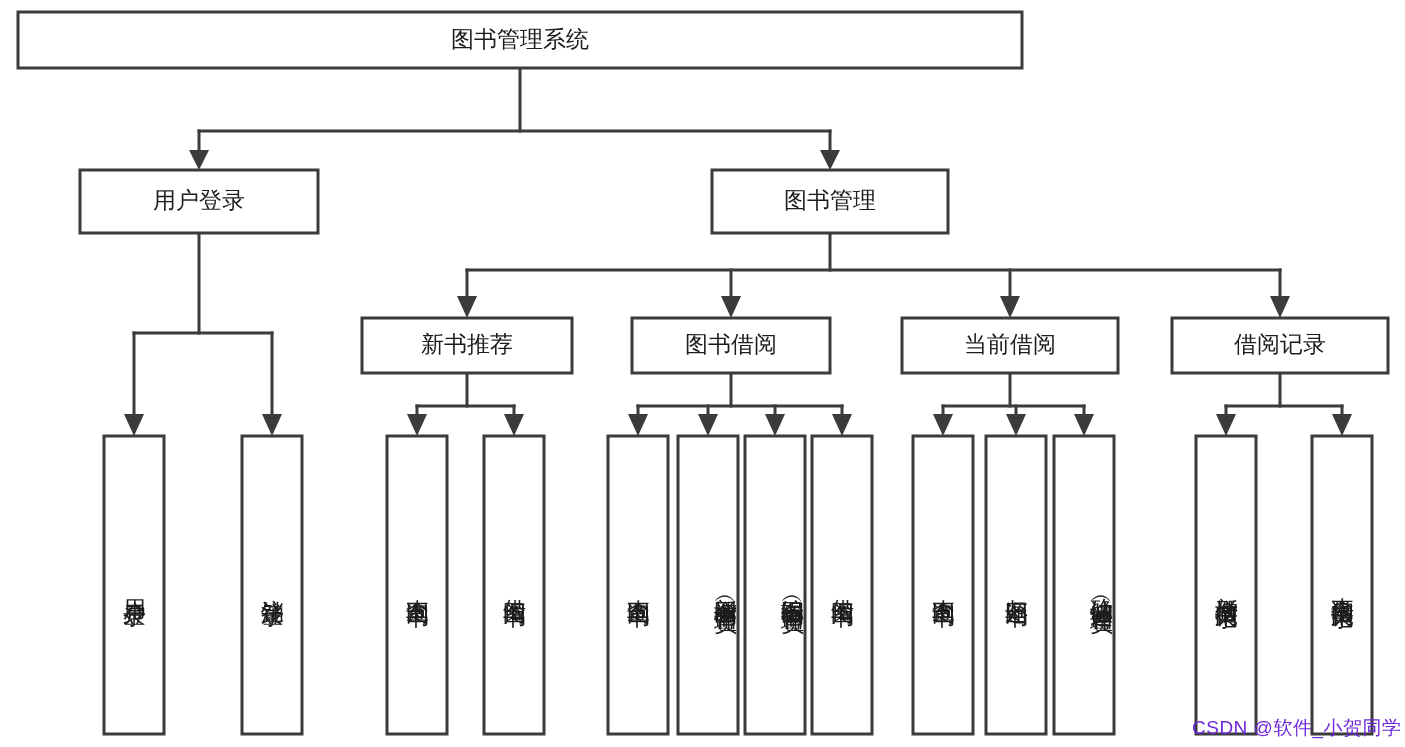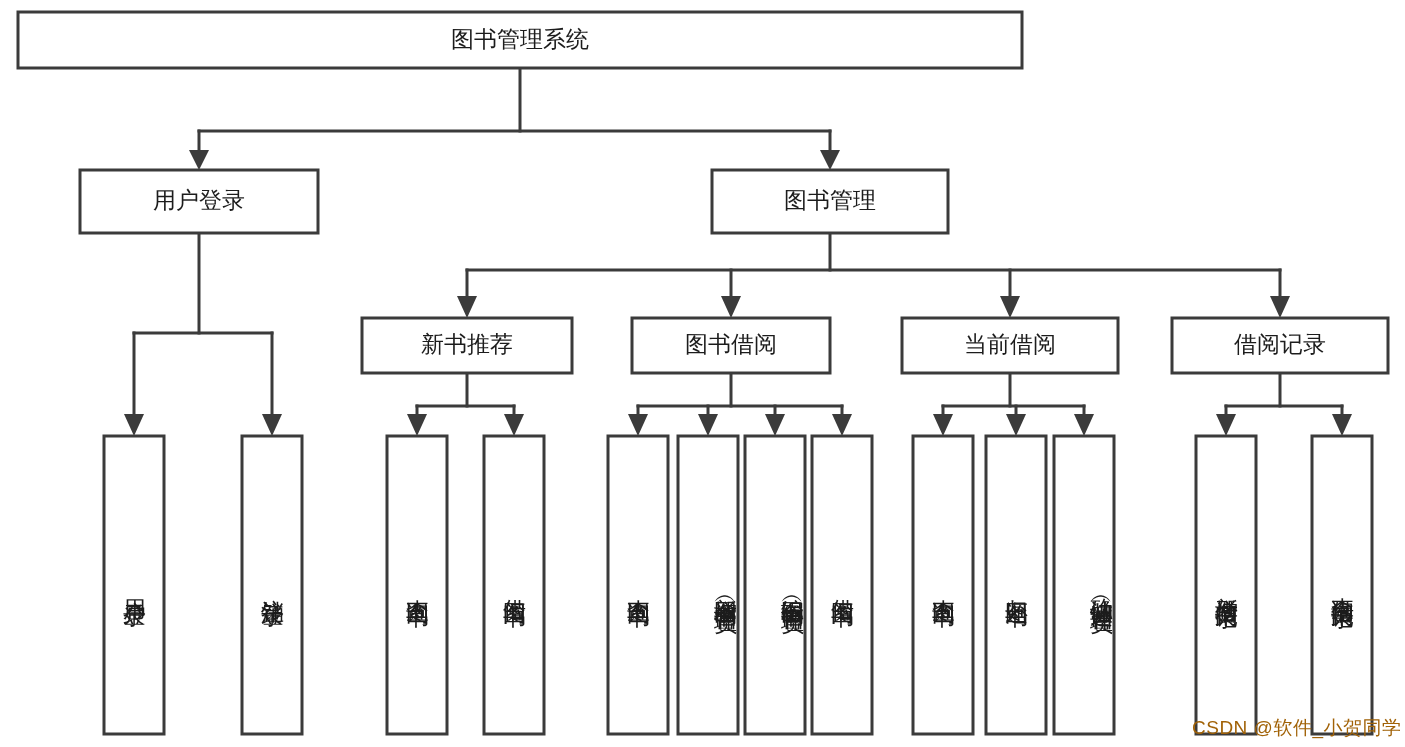--- a/index.html
+++ b/index.html
@@ -58,21 +58,21 @@
     letter-spacing: 2px;
     color: #1c1c1c;
     white-space: nowrap;
     pointer-events: none;
     text-align: center;
   }
   .watermark {
     position: absolute;
     font-family: "Liberation Sans", "DejaVu Sans", sans-serif;
     font-size: 19px;
-    color: #a16207;
+    color: #6d28d9;
     white-space: nowrap;
     letter-spacing: 0.5px;
   }
 </style>
 </head>
 <body>
 
 <div id="diagram-root">
 
   <svg id="diagram-svg" viewBox="0 0 1405 747">

